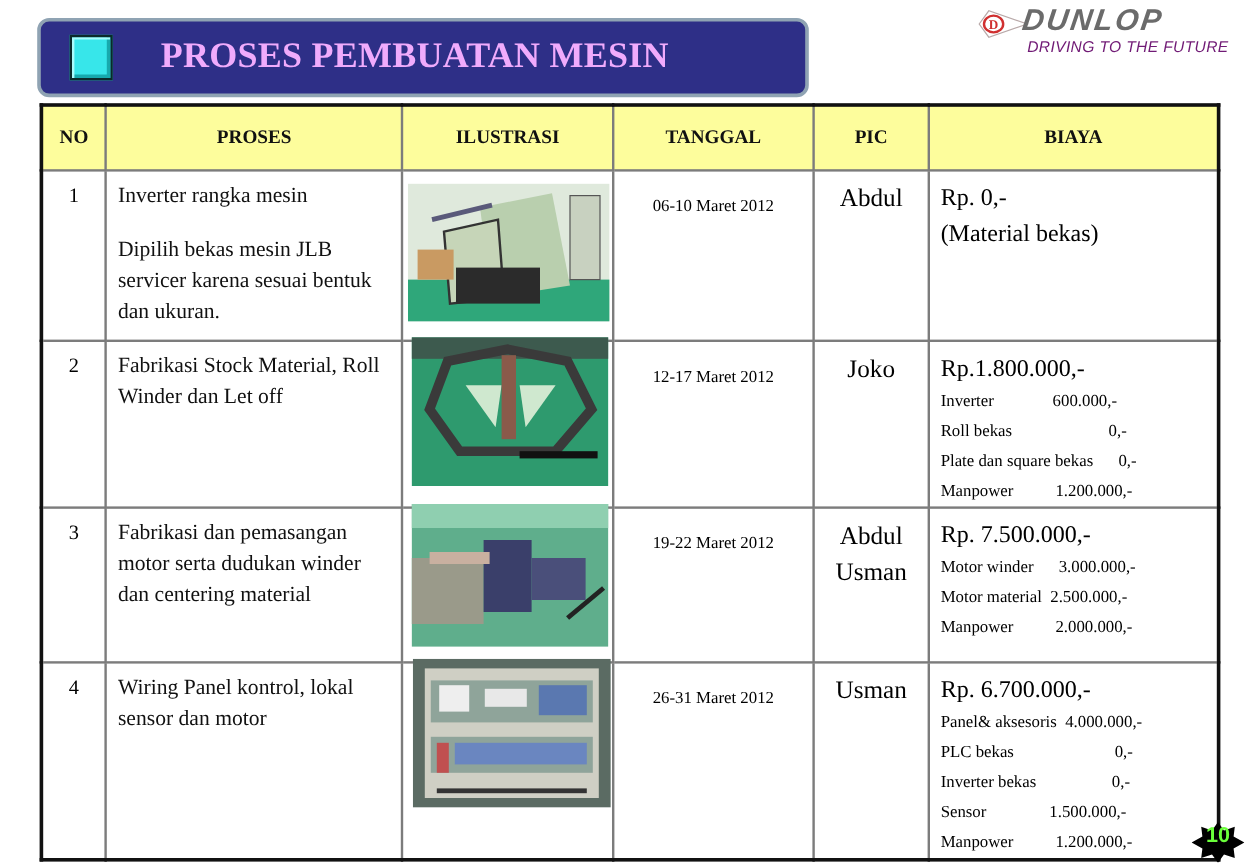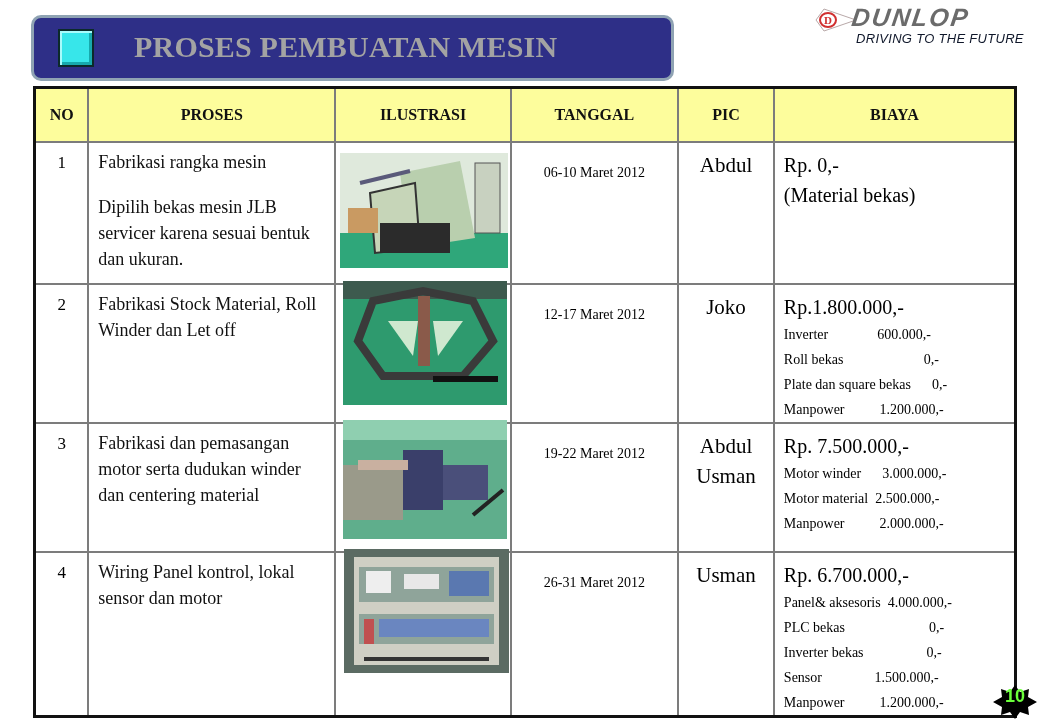--- a/index.html
+++ b/index.html
@@ -10,33 +10,33 @@
     .title-bar {
       position: absolute; left: 31px; top: 15px; width: 643px; height: 66px;
       background: #2e2f87; border: 3px solid #8fa3b3; border-radius: 10px;
     }
     .title-square {
       position: absolute; left: 24px; top: 11px; width: 36px; height: 38px;
       background: #37e6ea; border: 2px solid #0b2a2a;
       box-shadow: inset 2px 2px 0 #a9fbfb, inset -3px -3px 0 #17a9ad;
     }
     .title-text {
-      position: absolute; left: 100px; top: 12px; color: #a3a3a3;
+      position: absolute; left: 100px; top: 12px; color: #f0abfc;
       font-family: "Liberation Serif", serif; font-weight: bold; font-size: 30px; letter-spacing: 0.2px;
     }
     .logo { position: absolute; left: 812px; top: 3px; width: 225px; height: 48px; }
     .logo-mark { position: absolute; left: 2px; top: 4px; width: 44px; height: 26px; }
     .logo-word {
       position: absolute; left: 40px; top: 0px; font-family: "Liberation Sans", sans-serif;
       font-weight: bold; font-style: italic; font-size: 25px; color: #6b6b6b; letter-spacing: 2px;
       transform: skewX(-8deg);
     }
     .logo-tag {
       position: absolute; left: 44px; top: 28px; font-family: "Liberation Sans", sans-serif;
-      font-style: italic; font-size: 13px; color: #0f172a; letter-spacing: 0.3px;
+      font-style: italic; font-size: 13px; color: #701a75; letter-spacing: 0.3px;
     }
     table {
       position: absolute; left: 33px; top: 86px; width: 984px; border-collapse: collapse;
       border: 3px solid #111;
     }
     th, td { border: 2px solid #7c7c7c; vertical-align: top; font-family: Liberation Serif, serif; }
     th {
       background: #fdfd9c; height: 54px; vertical-align: middle; text-align: center;
       font-weight: bold; font-size: 16px; color: #111;
     }
@@ -95,21 +95,21 @@
       <th>TANGGAL</th>
       <th>PIC</th>
       <th>BIAYA</th>
     </tr>
   </thead>
   <tbody>
 
     <tr class="row row-first" style="height:142px">
       <td class="no">1</td>
       <td class="proses">
-        <div>Fabrikasi rangka mesin</div>
+        <div>Inverter rangka mesin</div>
         <div class="p2">Dipilih bekas mesin JLB servicer  karena sesuai bentuk dan ukuran.</div>
       </td>
       <td class="ilus">
         <svg class="photo" style="left:4px; top:10px" width="168" height="115" viewBox="0 0 168 115">
           <rect width="168" height="115" fill="#dfe9dc"></rect>
           <rect x="0" y="80" width="168" height="35" fill="#2fa77a"></rect>
           <polygon points="60,20 120,8 135,85 70,95" fill="#b9cfae"></polygon>
           <polygon points="30,40 75,30 80,95 35,100" fill="#c6d5b8" stroke="#333" stroke-width="2"></polygon>
           <rect x="40" y="70" width="70" height="30" fill="#2b2b2b"></rect>
           <rect x="8" y="55" width="30" height="25" fill="#c99a62"></rect>

